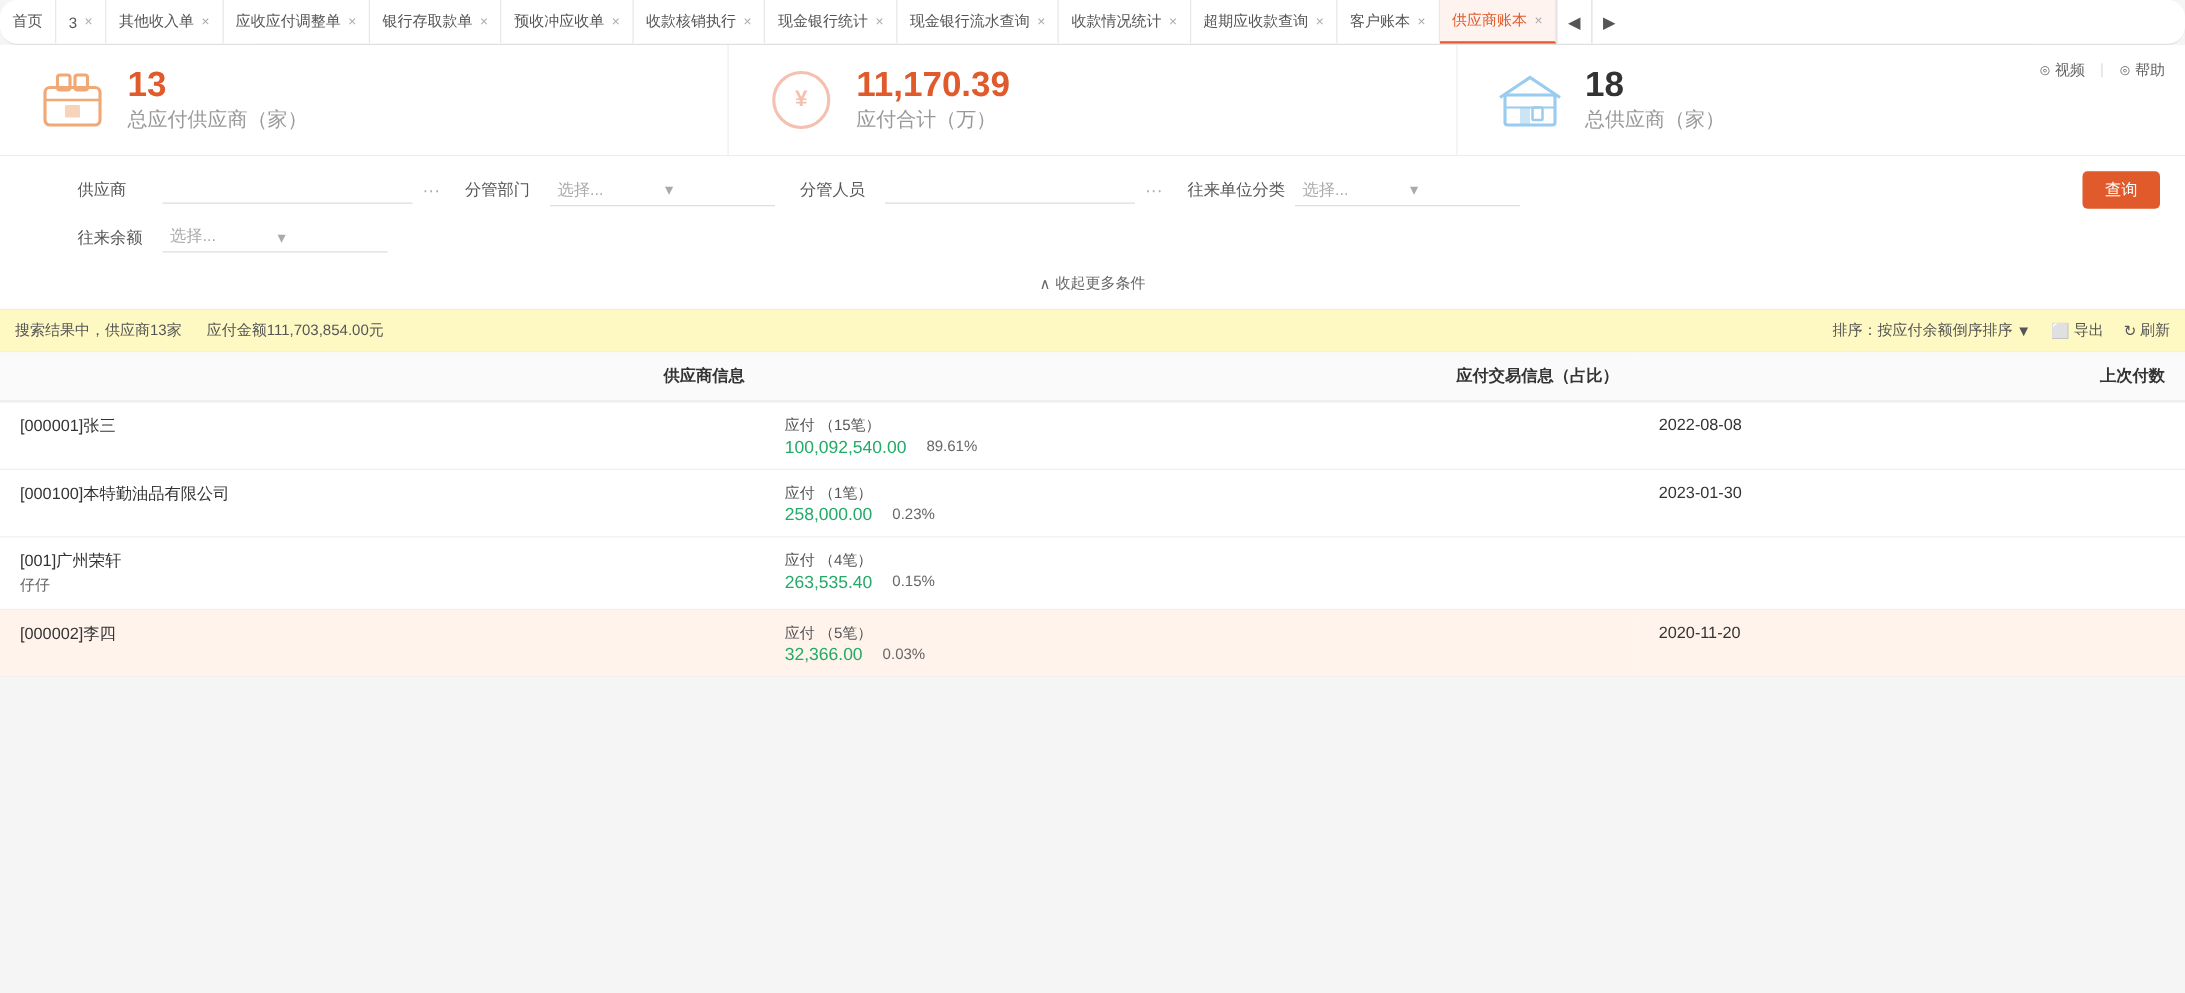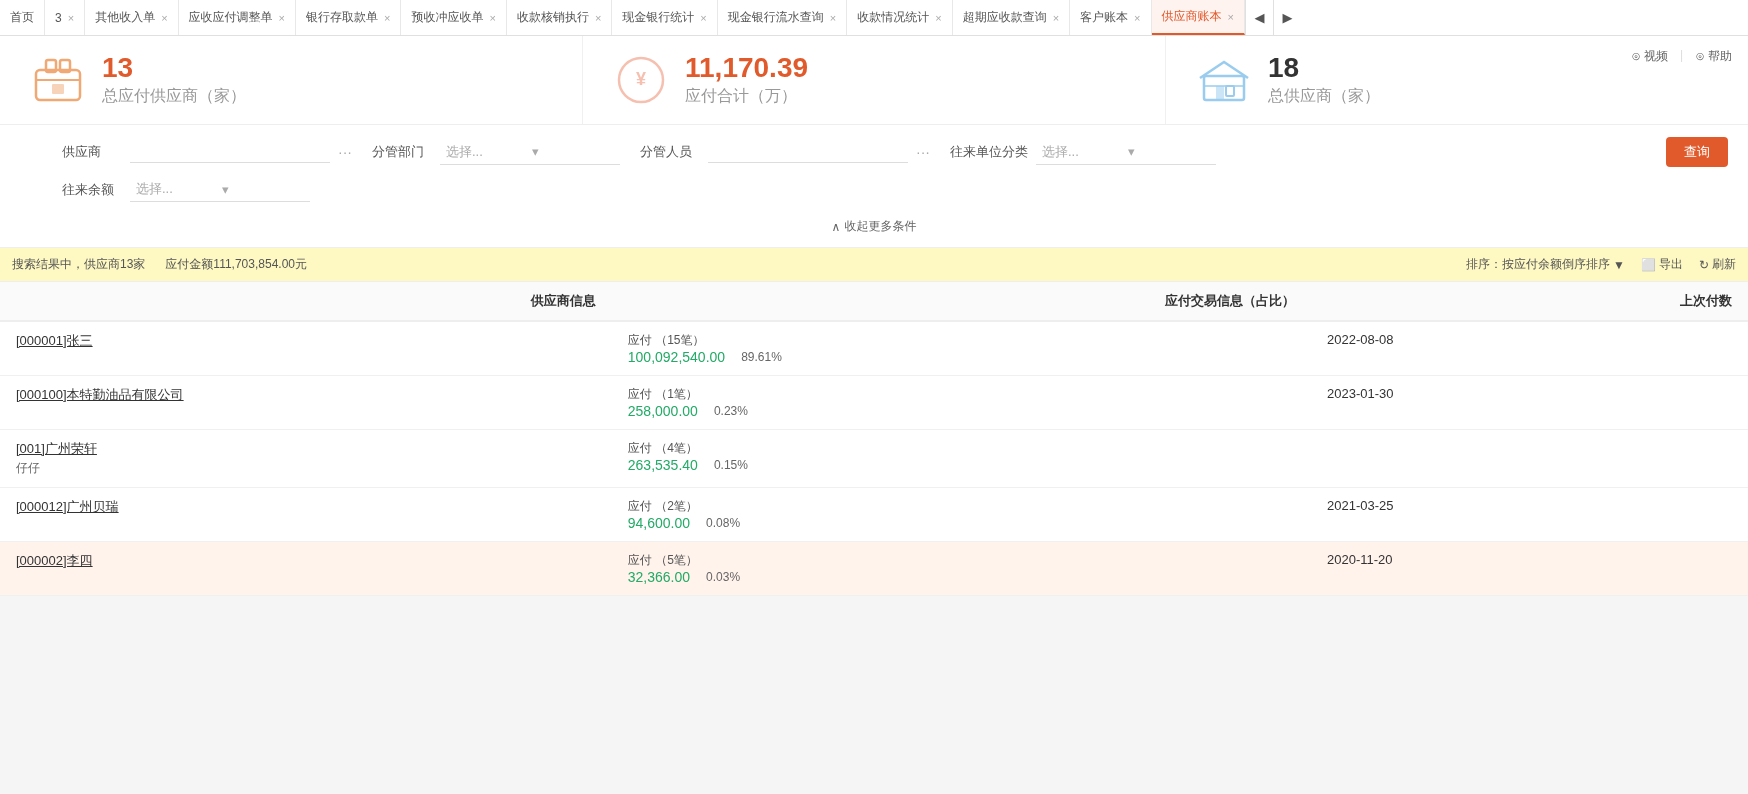--- a/index.html
+++ b/index.html
@@ -7,20 +7,21 @@
 
     
     .top-nav {
       display: flex;
       align-items: center;
       background: #fff;
       border-bottom: 1px solid #e0e0e0;
       height: 36px;
       overflow: hidden;
       flex-shrink: 0;
+      border-radius: 14px;
     }
     .nav-tab {
       display: flex;
       align-items: center;
       padding: 0 10px;
       height: 100%;
       border-right: 1px solid #e8e8e8;
       white-space: nowrap;
       font-size: 12px;
       color: #555;
@@ -200,21 +201,20 @@
       border-bottom: 1px solid #f0f0f0;
     }
     .data-table tbody tr.highlighted { background: #fff3ec; }
     .data-table td {
       padding: 10px 16px;
       font-size: 13px;
       vertical-align: top;
     }
     .supplier-link {
       color: #333;
-      text-decoration: underline;
       cursor: pointer;
     }
     .supplier-sub { font-size: 12px; color: #666; margin-top: 2px; }
     .amount-green { color: #22aa66; font-size: 14px; font-weight: 500; }
     .amount-label { font-size: 12px; color: #555; }
     .amount-pct { color: #666; font-size: 12px; margin-left: 16px; }
 
     
     ::-webkit-scrollbar { width: 6px; height: 6px; }
     ::-webkit-scrollbar-track { background: #f1f1f1; }
@@ -437,31 +437,20 @@
           <td><span class="supplier-link">[001]广州荣轩</span><div class="supplier-sub">仔仔</div></td>
           <td>
             <div class="amount-label">应付 （4笔）</div>
             <div style="display: flex; align-items: center;">
               <span class="amount-green">263,535.40</span>
               <span class="amount-pct">0.15%</span>
             </div>
           </td>
           <td></td>
         </tr>
-        <tr>
-          <td><span class="supplier-link">[000012]广州贝瑞</span></td>
-          <td>
-            <div class="amount-label">应付 （2笔）</div>
-            <div style="display: flex; align-items: center;">
-              <span class="amount-green">94,600.00</span>
-              <span class="amount-pct">0.08%</span>
-            </div>
-          </td>
-          <td>2021-03-25</td>
-        </tr>
         <tr class="highlighted">
           <td><span class="supplier-link">[000002]李四</span></td>
           <td>
             <div class="amount-label">应付 （5笔）</div>
             <div style="display: flex; align-items: center;">
               <span class="amount-green">32,366.00</span>
               <span class="amount-pct">0.03%</span>
             </div>
           </td>
           <td>2020-11-20</td>

